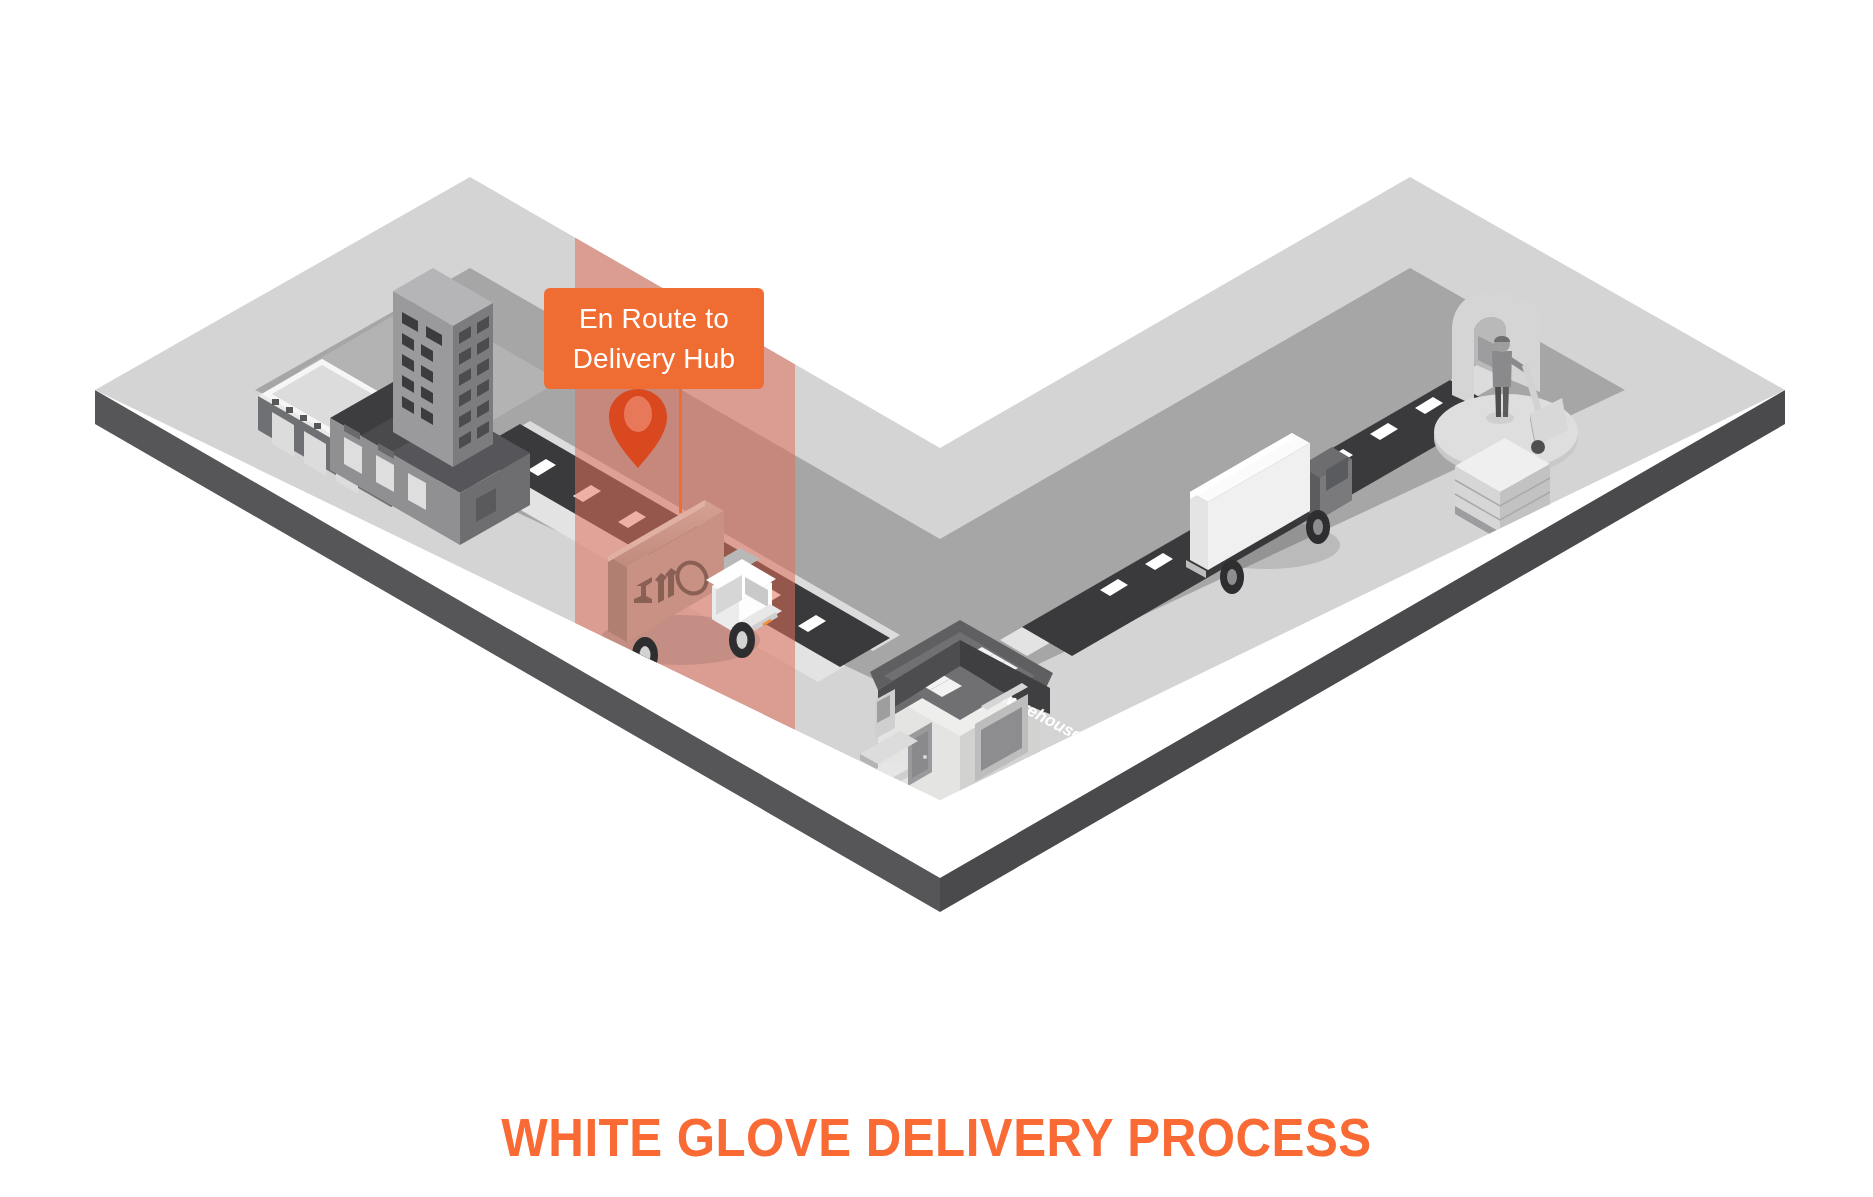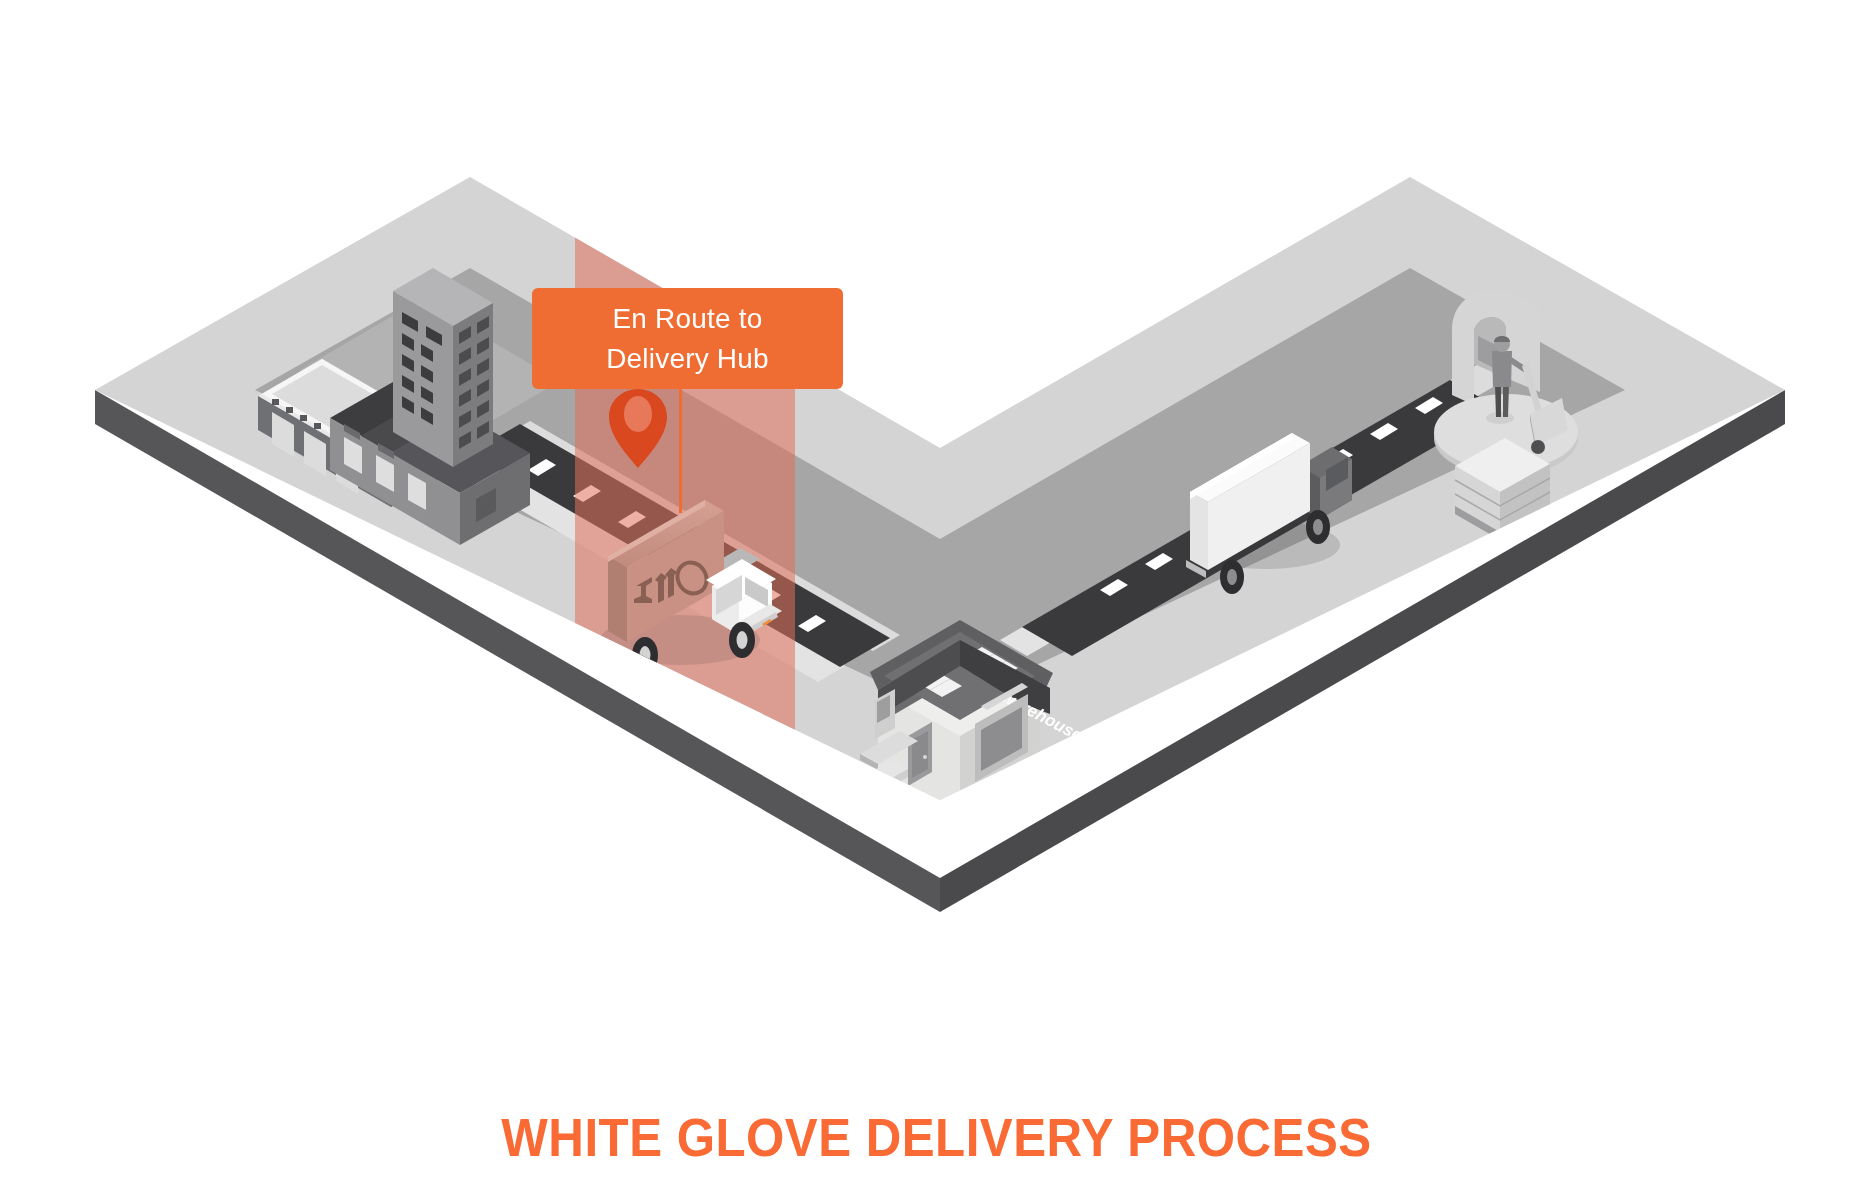--- a/index.html
+++ b/index.html
@@ -17,23 +17,23 @@
     background: #ffffff;
   }
   #scene-svg {
     position: absolute;
     left: 0; top: 0;
     width: 1873px;
     height: 1197px;
   }
   .callout-box {
     position: absolute;
-    left: 532px;
+    left: 544px;
     top: 288px;
-    width: 311px;
+    width: 220px;
     height: 101px;
     background: #ef6c33;
     border-radius: 6px;
     display: flex;
     flex-direction: column;
     align-items: center;
     justify-content: center;
     z-index: 40;
   }
   .callout-line {

